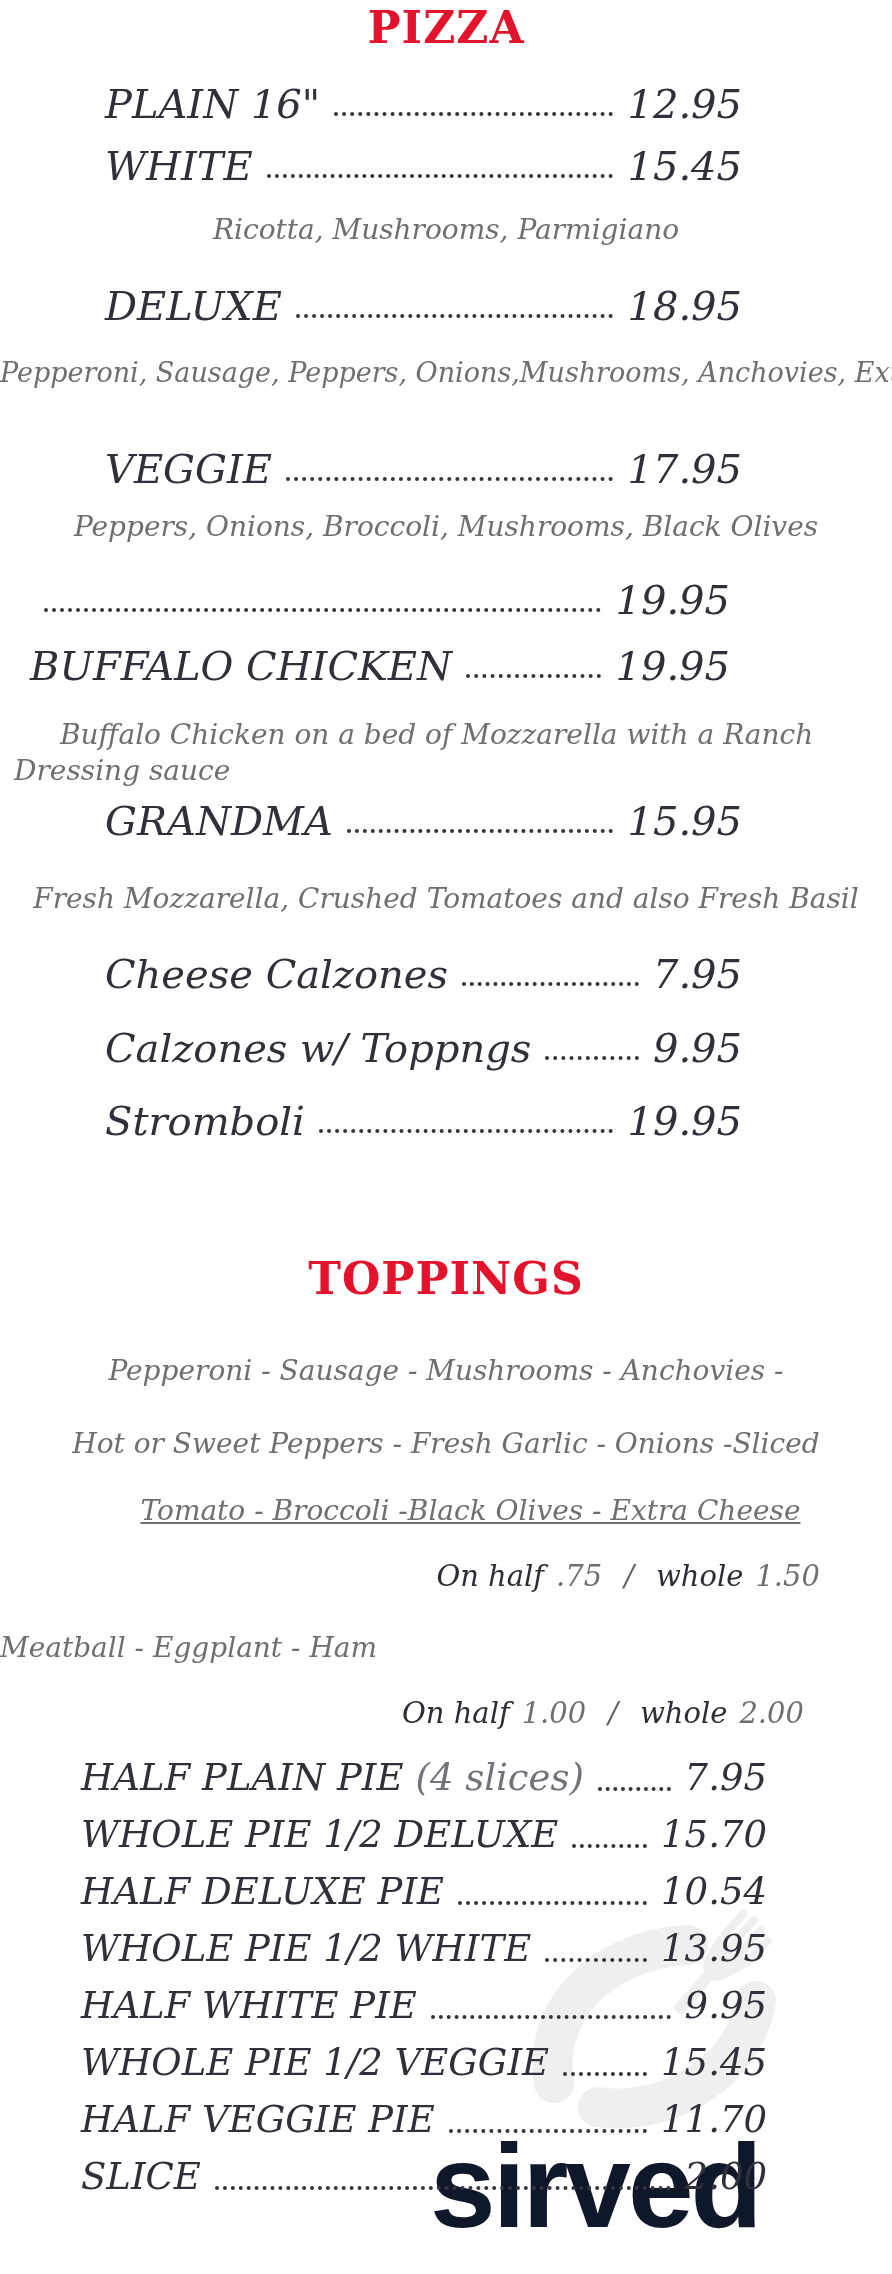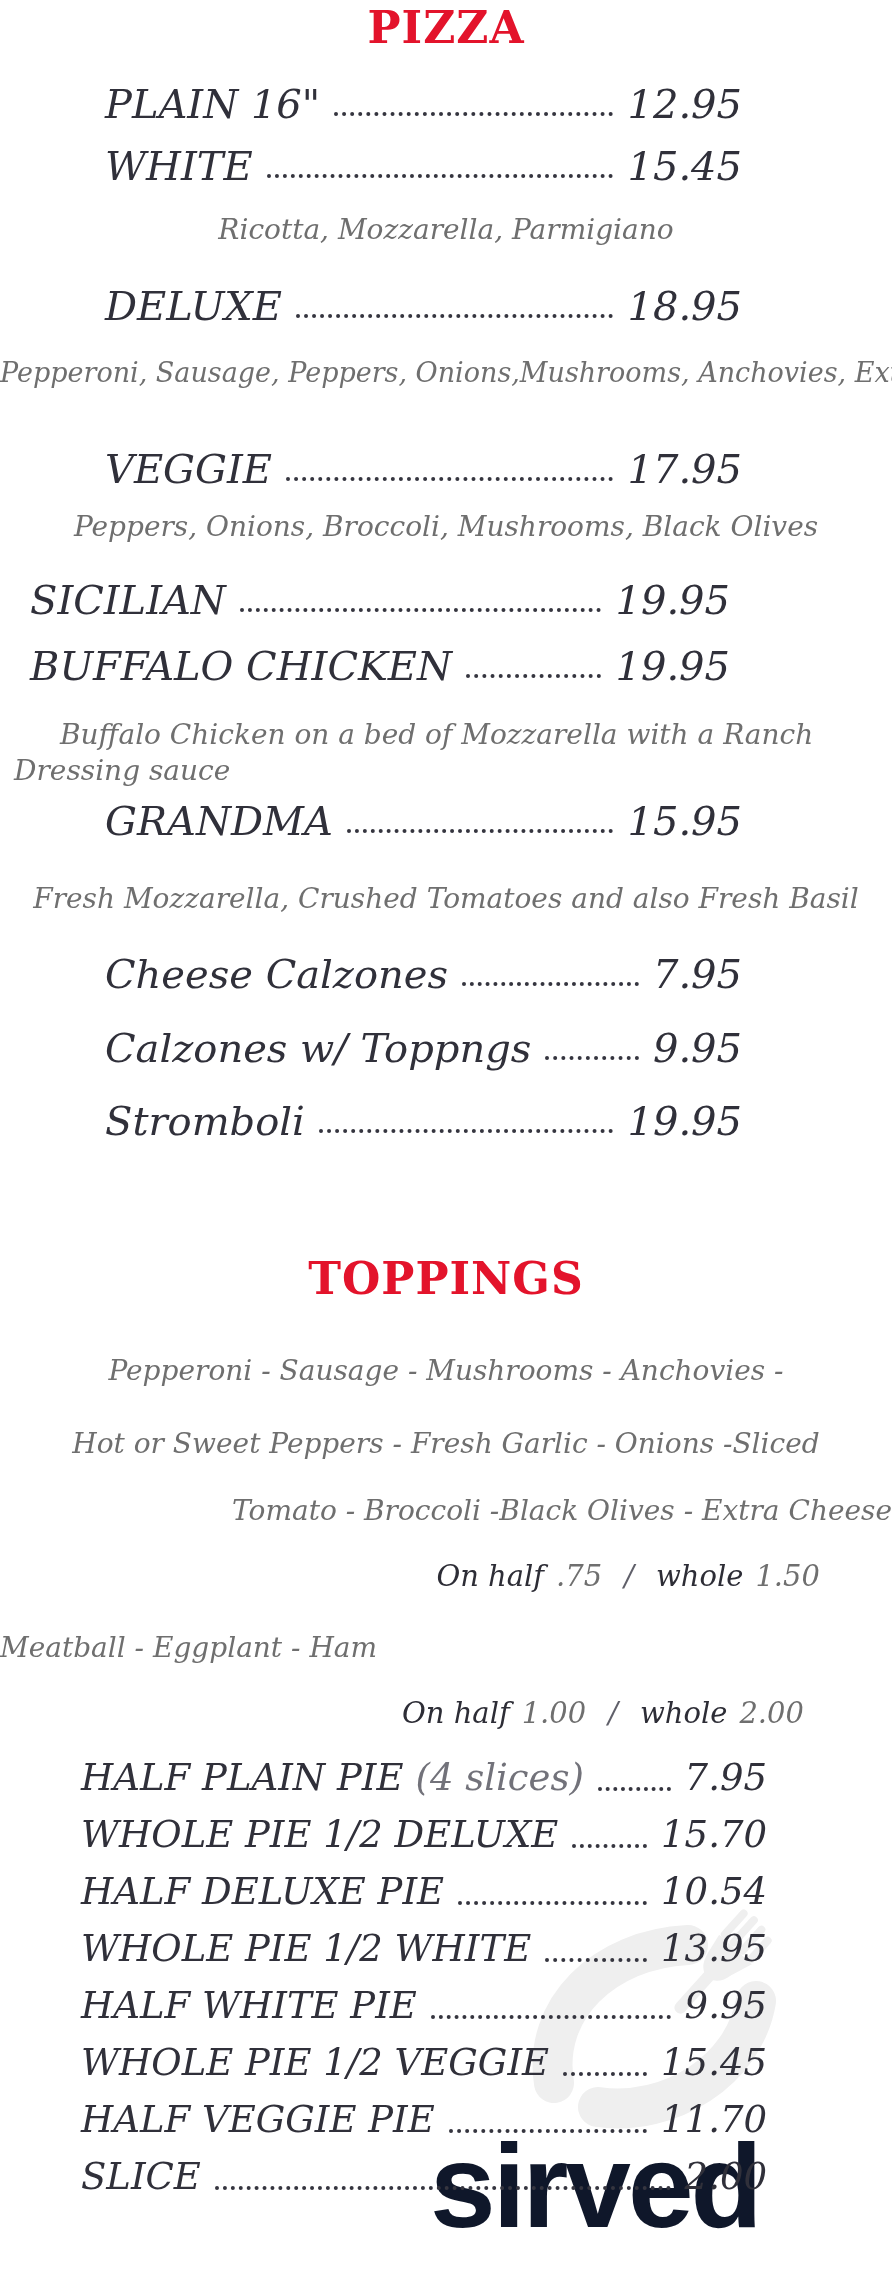--- a/index.html
+++ b/index.html
@@ -29,21 +29,21 @@
   .note{color:#72727a;margin-left:12px;}
   .desc{
     font-style:italic;font-size:28px;line-height:36px;color:#6f6f6f;text-align:center;
   }
   .desc.nowrap{white-space:nowrap;font-size:27px;}
   .desc.leftwrap{
     text-align:left;max-width:860px;padding-left:14px;text-indent:46px;
   }
   .desc.leftline{text-align:left;}
   .topline{font-style:italic;font-size:28px;line-height:36px;color:#6f6f6f;text-align:center;}
-  .topline.left{text-align:right;padding-left:49px;}
+  .topline.left{text-align:center;padding-left:49px;text-decoration:underline;}
   .pricing{
     display:flex;justify-content:flex-end;align-items:baseline;
     font-style:italic;font-size:29px;line-height:36px;color:#6f6f6f;
   }
   .pricing .lbl{font-weight:400;color:#2d2d36;}
   .pricing .val{margin-left:12px;}
   .pricing .slash{margin:0 22px;color:#60606a;}
   .pricing.p1{padding-right:72px;}
   .pricing.p2{padding-right:88px;}
   
@@ -92,38 +92,37 @@
     <span class="nm">PLAIN 16"</span>
     <span class="dots"></span>
     <span class="pr">12.95</span>
   </div>
 
   <div class="row top g14">
     <span class="nm">WHITE</span>
     <span class="dots"></span>
     <span class="pr">15.45</span>
   </div>
-  <div class="desc g22">Ricotta, Mozzarella, Parmigiano</div>
+  <div class="desc g22">Ricotta, Mushrooms, Parmigiano</div>
 
   <div class="row top g34">
     <span class="nm">DELUXE</span>
     <span class="dots"></span>
     <span class="pr">18.95</span>
   </div>
   <div class="desc nowrap g25">Pepperoni, Sausage, Peppers, Onions,Mushrooms, Anchovies, Extra Cheese</div>
 
   <div class="row top g95">
     <span class="nm">VEGGIE</span>
     <span class="dots"></span>
     <span class="pr">17.95</span>
   </div>
   <div class="desc g16">Peppers, Onions, Broccoli, Mushrooms, Black Olives</div>
 
   <div class="row wide g31">
-    <span class="nm">SICILIAN</span>
     <span class="dots"></span>
     <span class="pr">19.95</span>
   </div>
 
   <div class="row wide g18">
     <span class="nm">BUFFALO CHICKEN</span>
     <span class="dots"></span>
     <span class="pr">19.95</span>
   </div>
   <div class="desc leftwrap g27">Buffalo Chicken on a bed of Mozzarella with a Ranch Dressing sauce</div>

